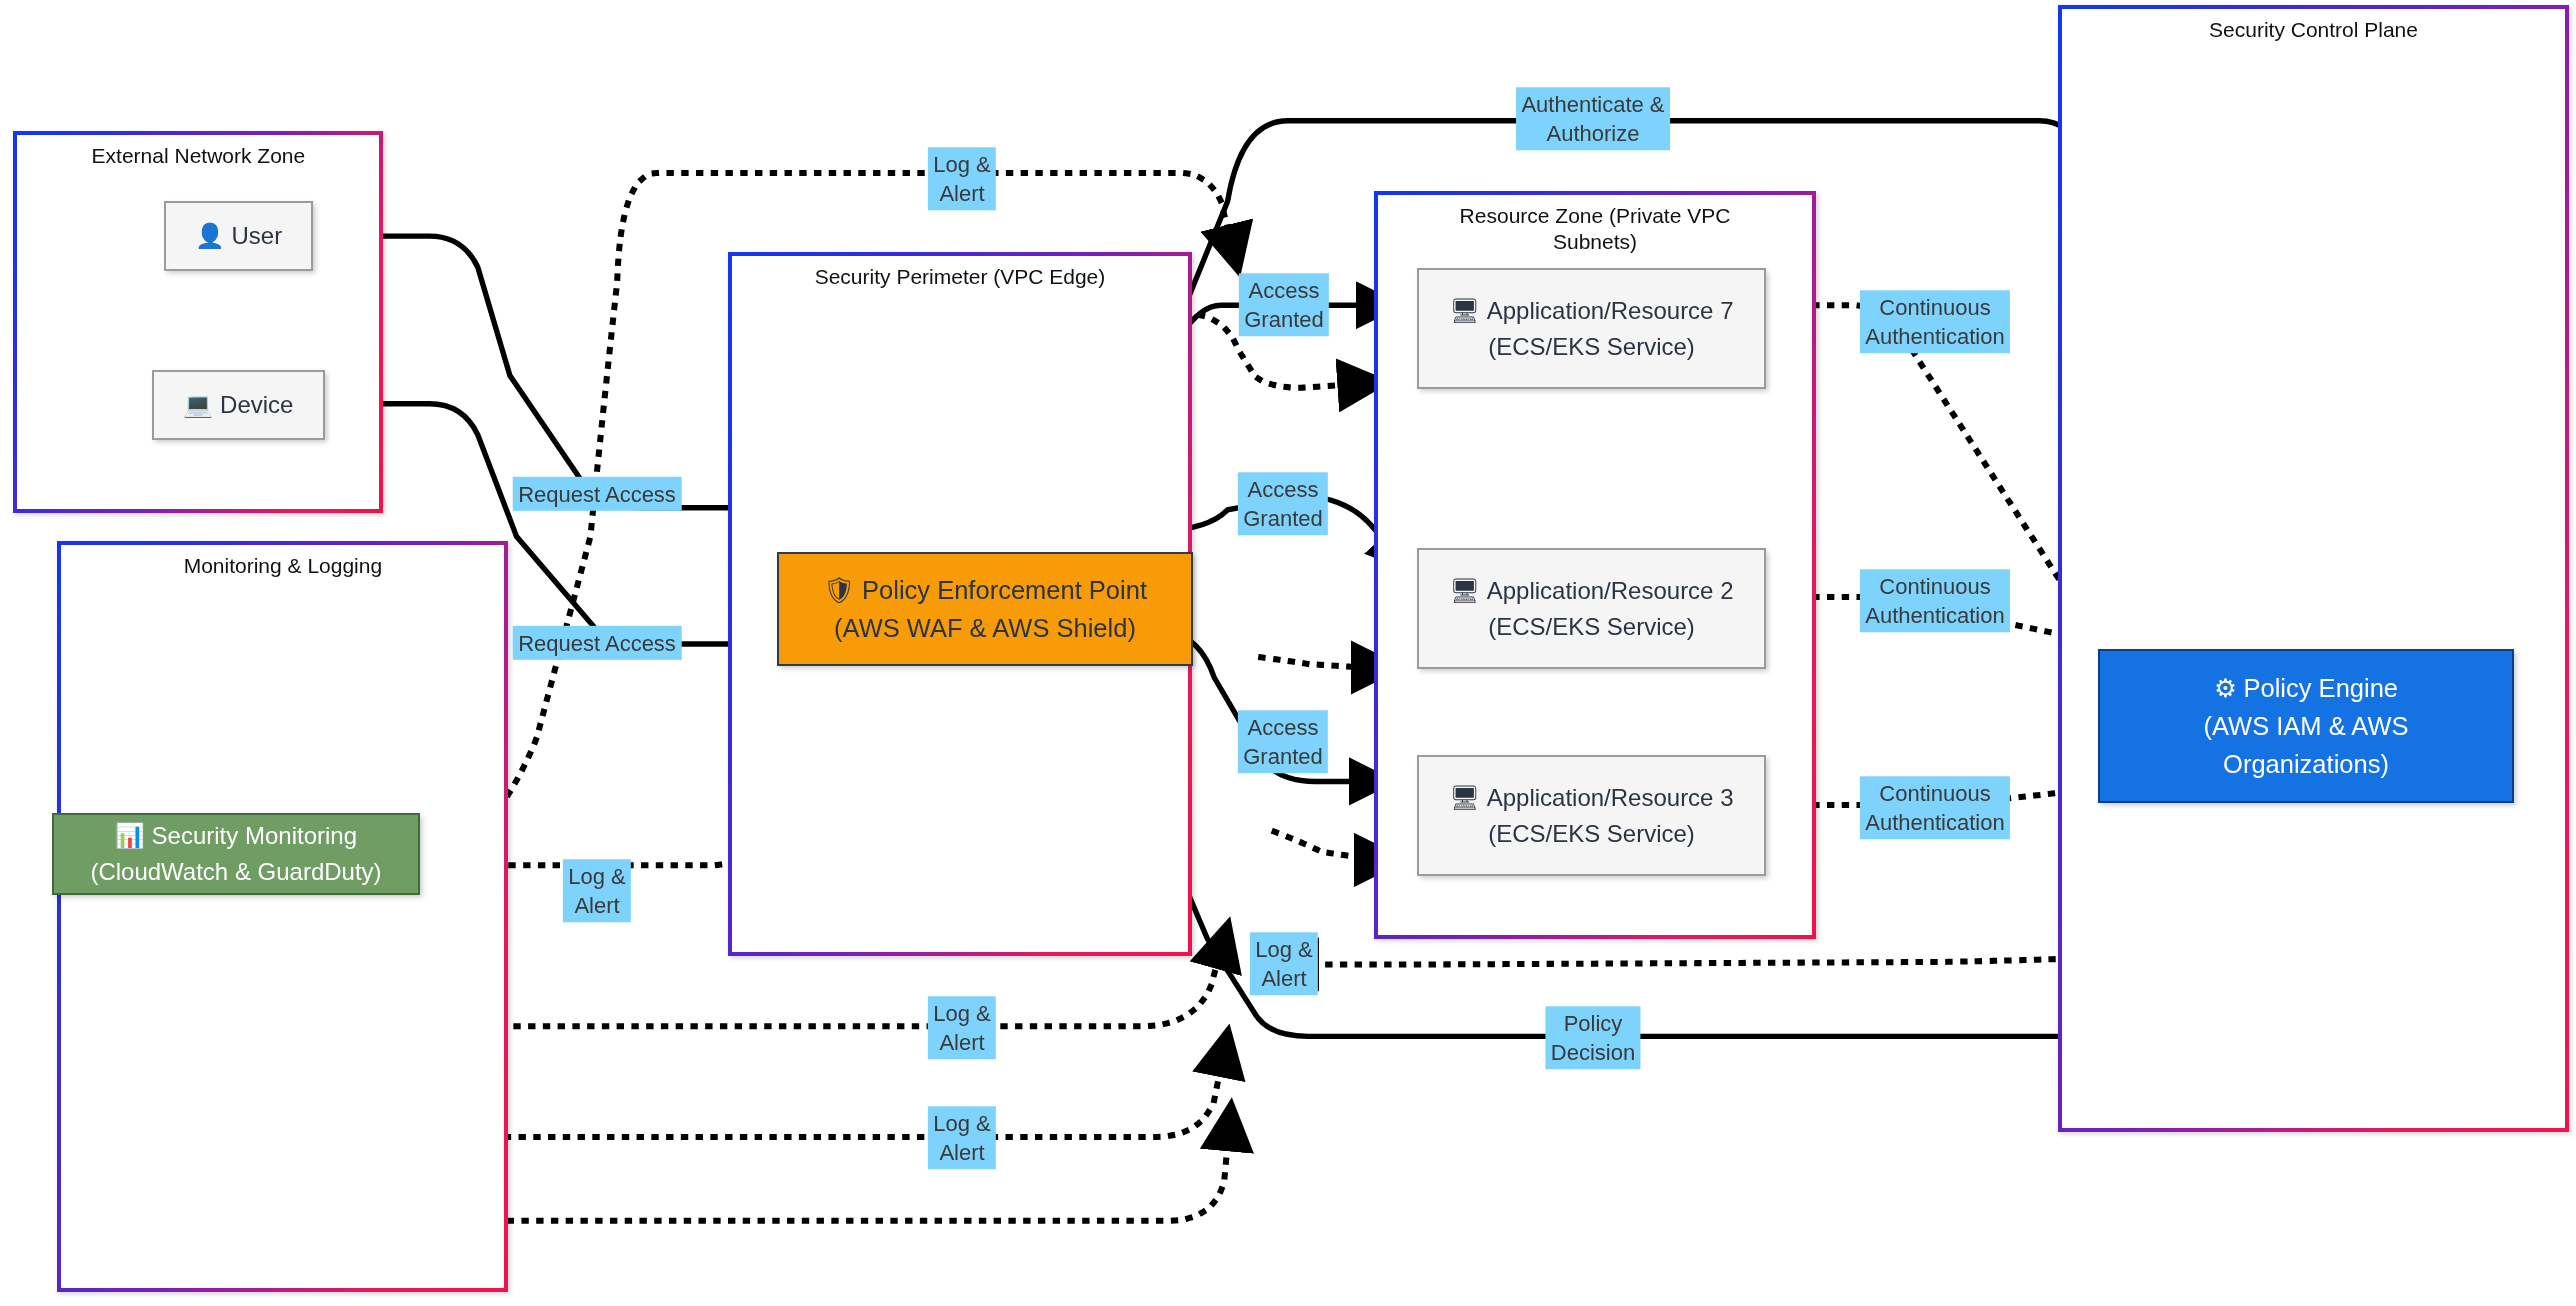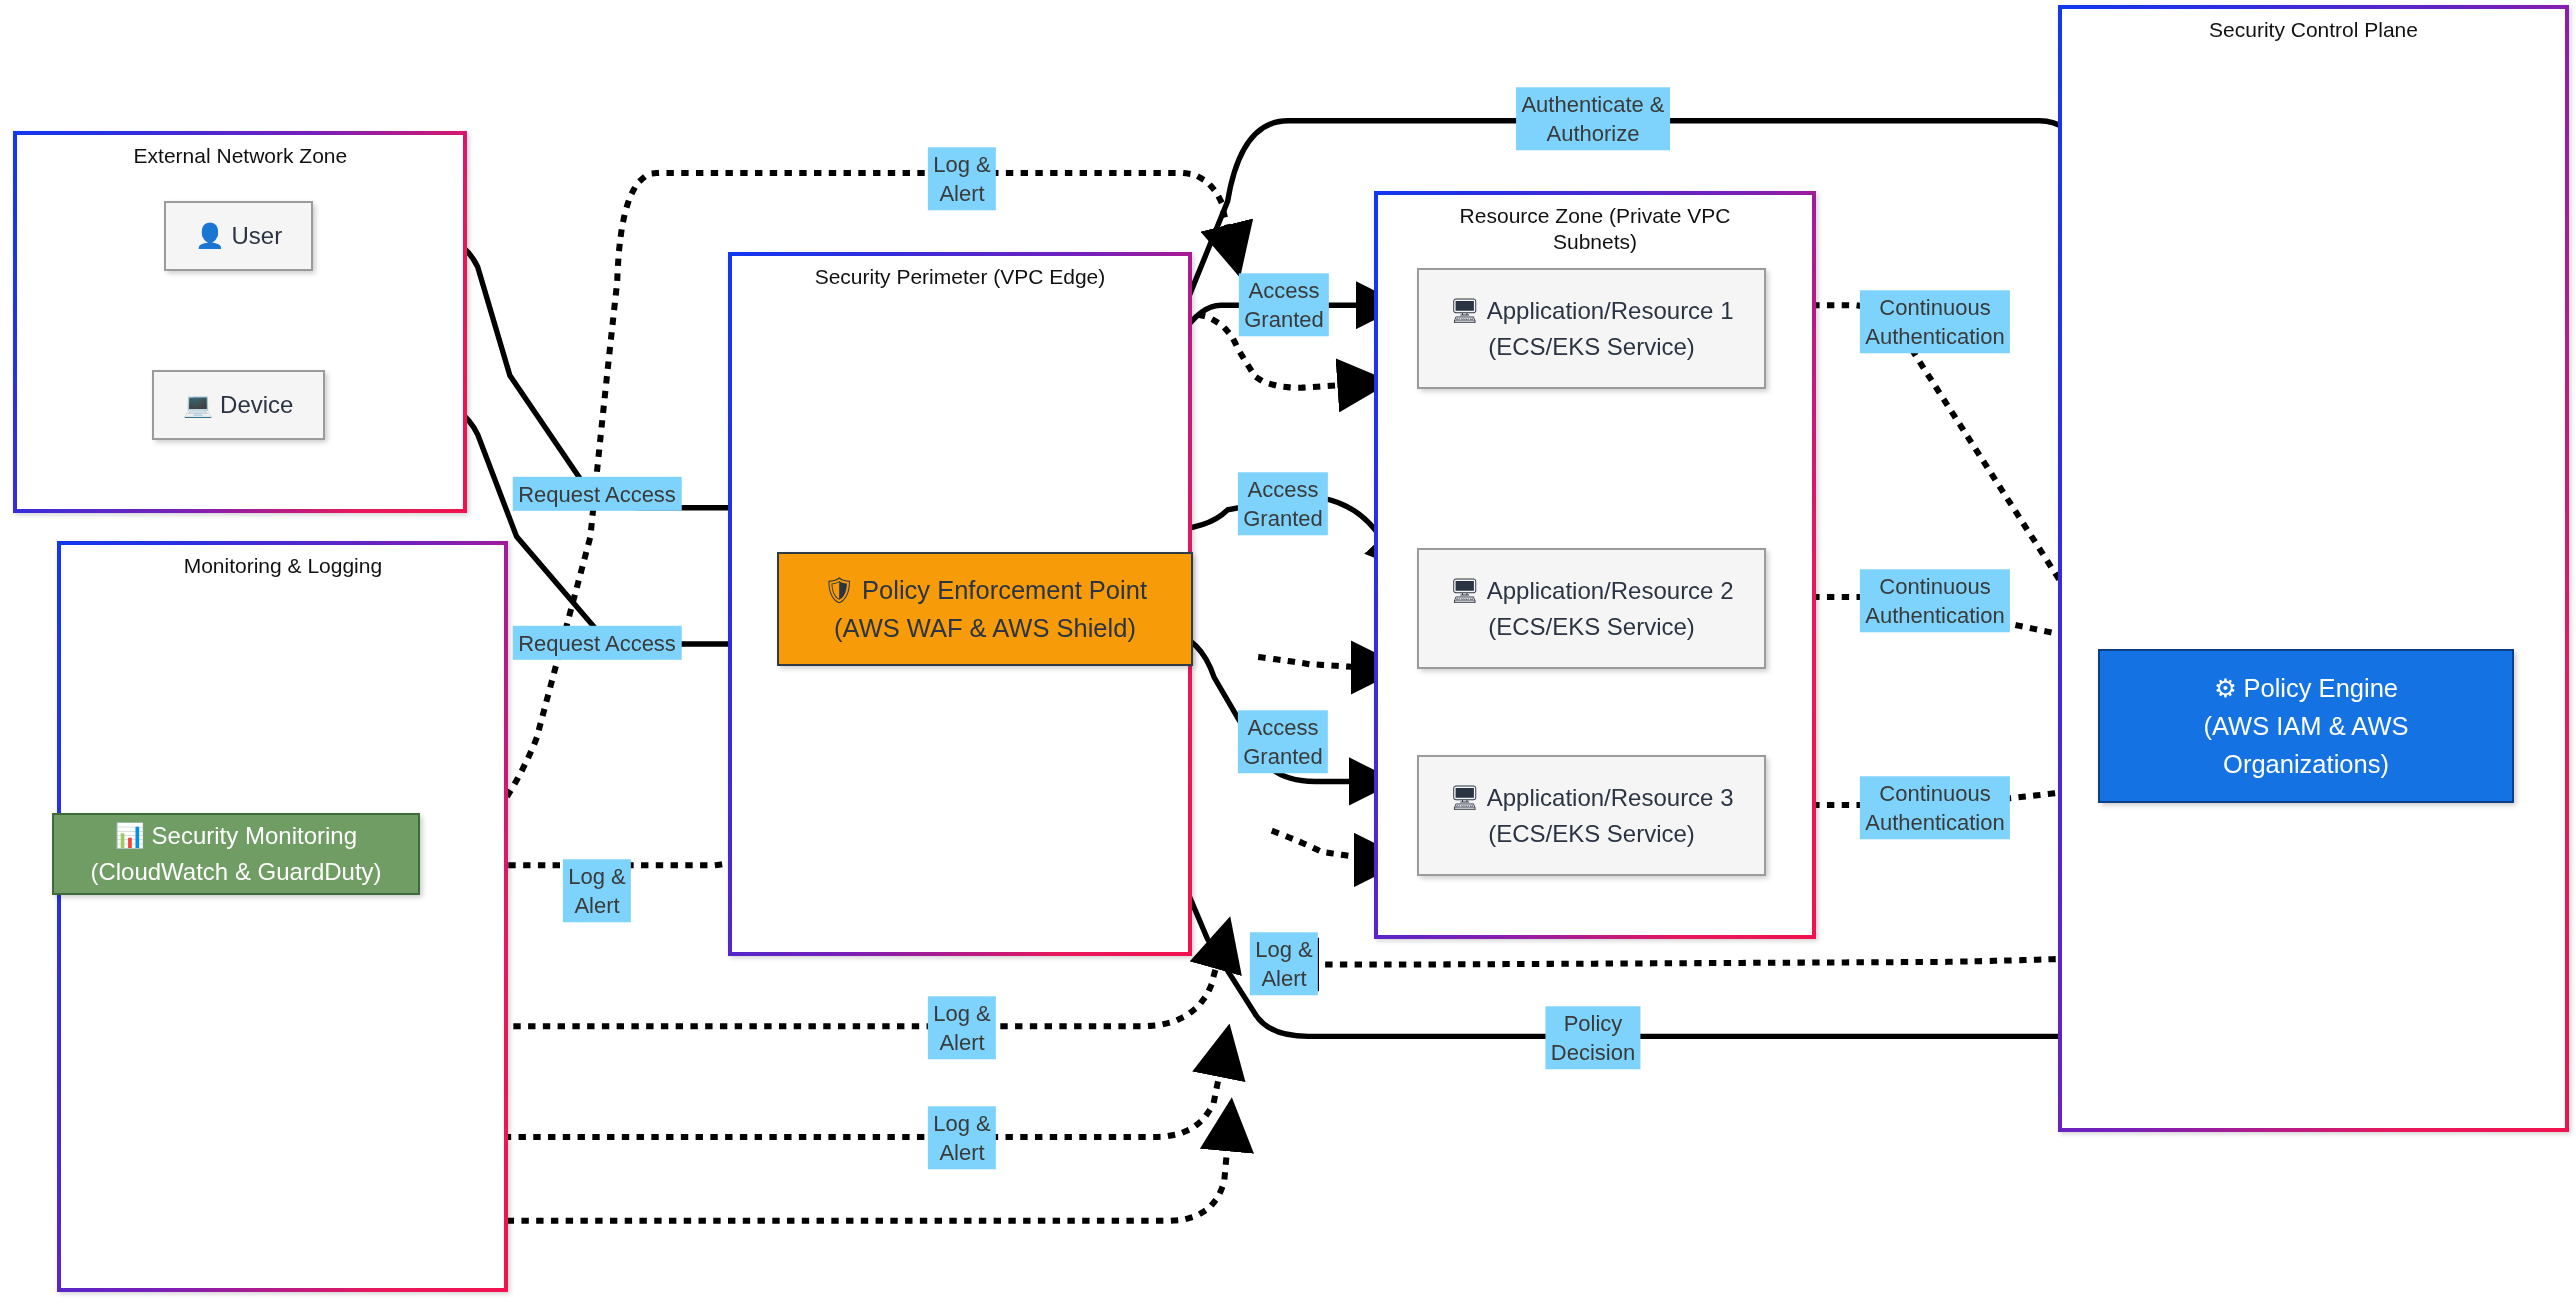--- a/index.html
+++ b/index.html
@@ -83,21 +83,21 @@
       <path d="M500,1310 L480,1400 Q470,1530 540,1530 L1700,1530 Q1780,1530 1805,1470 L1830,1380"></path>
 
       <path d="M470,1330 L450,1480 Q430,1695 520,1695 L1720,1695 Q1790,1695 1810,1640 L1830,1540"></path>
 
       <path d="M440,1350 L420,1560 Q400,1820 500,1820 L1740,1820 Q1810,1820 1825,1760 L1835,1650"></path>
 
       <path d="M3060,1430 Q3000,1432 2900,1434 L2100,1438 Q2000,1438 1960,1438 L1900,1438"></path>
     </g>
   </svg>
 
-  <div class="cluster" style="left:13.4px;top:131px;width:454px;height:382px;">
+  <div class="cluster" style="left:13.4px;top:131px;width:370px;height:382px;">
     <div class="frame"></div>
     <div class="cluster-title" style="top:12px;">External Network Zone</div>
   </div>
 
   <div class="cluster" style="left:13.4px;top:541px;width:451px;height:751px;margin-left:44px;">
     <div class="frame"></div>
     <div class="cluster-title" style="top:12px;">Monitoring &amp; Logging</div>
   </div>
 
   <div class="cluster" style="left:728px;top:252px;width:464px;height:704px;">
@@ -137,21 +137,21 @@
 
   <div class="node n-orange" style="left:777px;top:552px;width:416px;height:114px;">
     <span class="ln">
       <span class="ic">🛡</span><span>Policy Enforcement Point</span>
     </span>
     <span class="ln">(AWS WAF &amp; AWS Shield)</span>
   </div>
 
   <div class="node n-plain" style="left:1417px;top:268px;width:349px;height:121px;">
     <span class="ln">
-      <span class="ic">🖥</span><span>Application/Resource 1</span>
+      <span class="ic">🖥</span><span>Application/Resource 7</span>
     </span>
     <span class="ln">(ECS/EKS Service)</span>
   </div>
 
   <div class="node n-plain" style="left:1417px;top:548px;width:349px;height:121px;">
     <span class="ln">
       <span class="ic">🖥</span><span>Application/Resource 2</span>
     </span>
     <span class="ln">(ECS/EKS Service)</span>
   </div>

